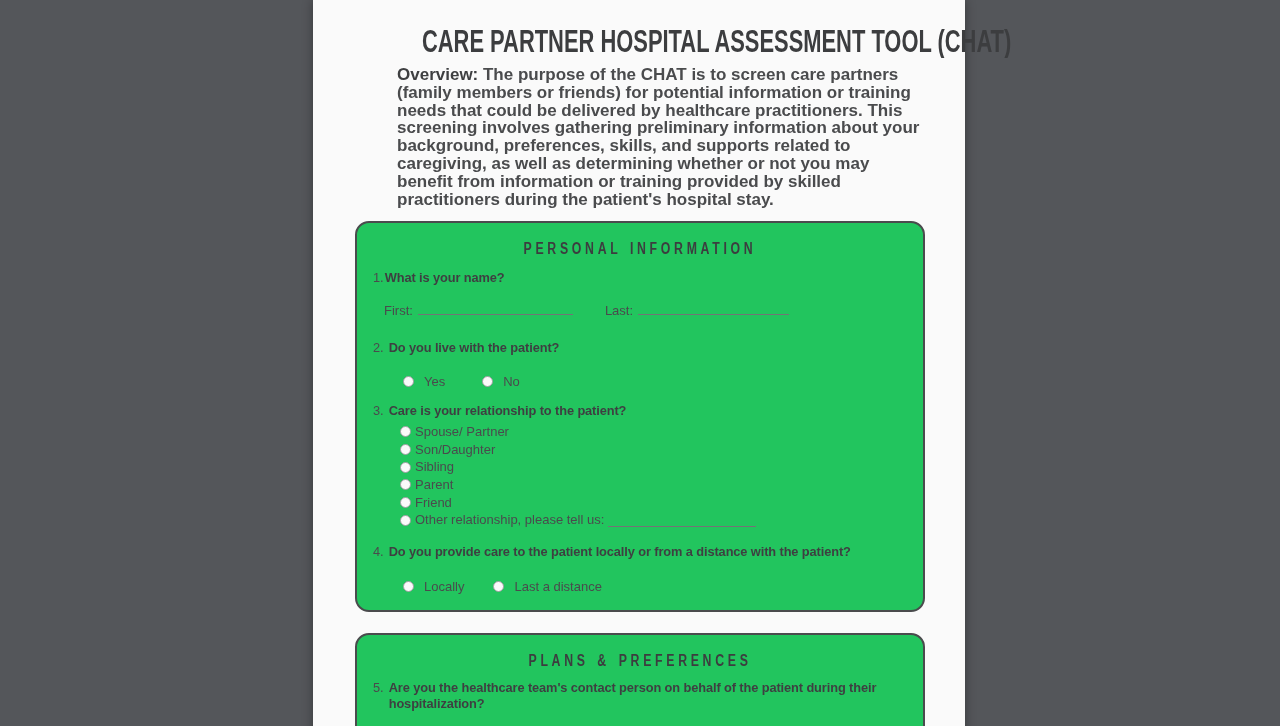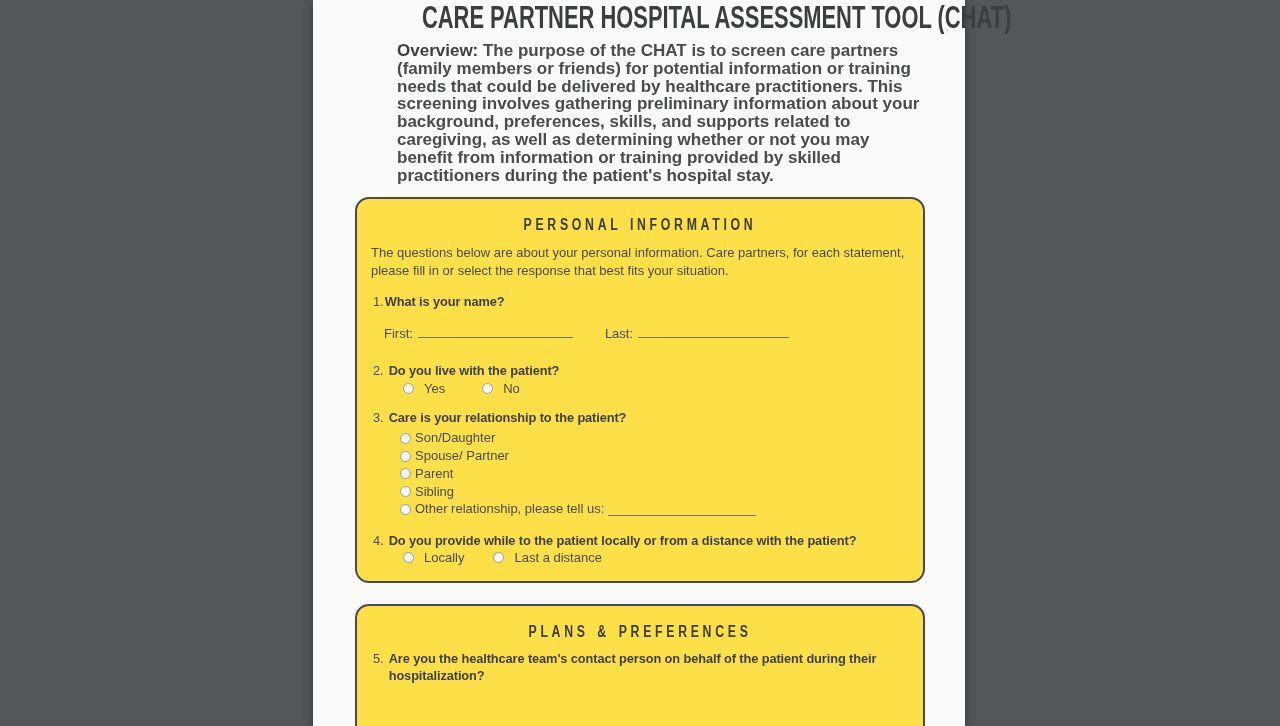--- a/index.html
+++ b/index.html
@@ -11,20 +11,21 @@
   .stage {
     position: relative; width: 1280px; height: 726px; overflow: hidden;
   }
   .page {
     position: absolute; left: 313px; top: 0;
     width: 652px; height: 930px;
     background: #fafafa;
     box-shadow: 0 0 10px rgba(0,0,0,0.35);
   }
   .doc-title {
+    padding-top: 24px;
     text-align: center;
     font-size: 30px; line-height: 32px; font-weight: 700;
     color: #3c3d3f;
     white-space: nowrap;
   }
   .condensed {
     display: inline-block;
     transform: scale(0.73, 1.06);
     transform-origin: center top;
   }
@@ -33,21 +34,21 @@
     font-size: 17px; line-height: 17.8px;
     color: #4a4b4d;
     font-weight: bold;
   }
   .overview b { color: #3e3f41; }
   .box {
     margin: 13px 40px 0 42px;
     border: 2.5px solid #4a4b4d;
     border-radius: 14px;
     padding: 10px 12px 16px 12px;
-    background: #fde047;
+    background: #22c55e;
   }
   .plans-box { margin-top: 21px; height: 330px; }
   .section-heading {
     margin-top: 6px;
     text-align: center;
     font-size: 15px; font-weight: 700;
     color: #3c3d3f;
     white-space: nowrap;
   }
   .heading-condensed {
@@ -83,21 +84,21 @@
     height: 14px;
     margin-left: 5px;
     vertical-align: baseline;
   }
   .blank-first { width: 155px; }
   .blank-last  { width: 151px; }
   .blank-other { width: 148px; margin-left: 4px; }
   .last-label { margin-left: 32px; }
   .opt-row {
     display: flex; align-items: center;
-    margin-top: 1px;
+    margin-top: 18px;
     padding-left: 30px;
     font-size: 13px; color: #4a4b4d;
   }
   .opt-row .radio-opt { display: inline-flex; align-items: center; }
   .opt-row .radio-opt + .radio-opt { margin-left: 37px; align-items: center; }
   .opt-row .radio { margin-right: 10px; }
   .q4-row .radio-opt + .radio-opt { margin-left: 29px; }
   .radio {
     display: inline-block;
     width: 11px; height: 11px;
@@ -128,21 +129,20 @@
     <h1 class="doc-title">
       <span class="condensed">CARE PARTNER HOSPITAL ASSESSMENT TOOL (CHAT)</span>
     </h1>
 
     <p class="overview"><b>Overview:</b><span> The purpose of the CHAT is to screen care partners (family members or friends) for potential information or training needs that could be delivered by healthcare practitioners. This screening involves gathering preliminary information about your background, preferences, skills, and supports related to caregiving, as well as determining whether or not you may benefit from information or training provided by skilled practitioners during the patient's hospital stay.</span></p>
 
     <section class="box personal-box">
       <h2 class="section-heading">
         <span class="heading-condensed">PERSONAL INFORMATION</span>
       </h2>
-      <p class="section-intro">The questions below are about your personal information. Care partners, for each statement, please fill in or select the response that best fits your situation.</p>
 
       <div class="question q1">
         <div class="q-line">
           <span class="q-num tight">1.</span>
           <b class="q-text">What is your name?</b>
         </div>
         <div class="name-row">
           <span>First:</span><span class="blank blank-first"></span><span class="last-label">Last:</span><span class="blank blank-last"></span>
         </div>
       </div>
@@ -165,46 +165,50 @@
       </div>
 
       <div class="question q3">
         <div class="q-line">
           <span class="q-num">3.</span>
           <b class="q-text">Care is your relationship to the patient?</b>
         </div>
         <div class="vert-opts">
           <div class="vert-opt">
             <span class="radio"></span>
+            <span>Spouse/ Partner</span>
+          </div>
+          <div class="vert-opt">
+            <span class="radio"></span>
             <span>Son/Daughter</span>
           </div>
           <div class="vert-opt">
             <span class="radio"></span>
-            <span>Spouse/ Partner</span>
+            <span>Sibling</span>
           </div>
           <div class="vert-opt">
             <span class="radio"></span>
             <span>Parent</span>
           </div>
           <div class="vert-opt">
             <span class="radio"></span>
-            <span>Sibling</span>
+            <span>Friend</span>
           </div>
           <div class="vert-opt">
             <span class="radio"></span>
             <span>Other relationship, please tell us:</span>
             <span class="blank blank-other"></span>
           </div>
         </div>
       </div>
 
       <div class="question q4">
         <div class="q-line">
           <span class="q-num">4.</span>
-          <b class="q-text">Do you provide while to the patient locally or from a distance with the patient?</b>
+          <b class="q-text">Do you provide care to the patient locally or from a distance with the patient?</b>
         </div>
         <div class="opt-row q4-row">
           <span class="radio-opt">
             <span class="radio"></span>
             <span>Locally</span>
           </span>
           <span class="radio-opt">
             <span class="radio"></span>
             <span>Last a distance</span>
           </span>

